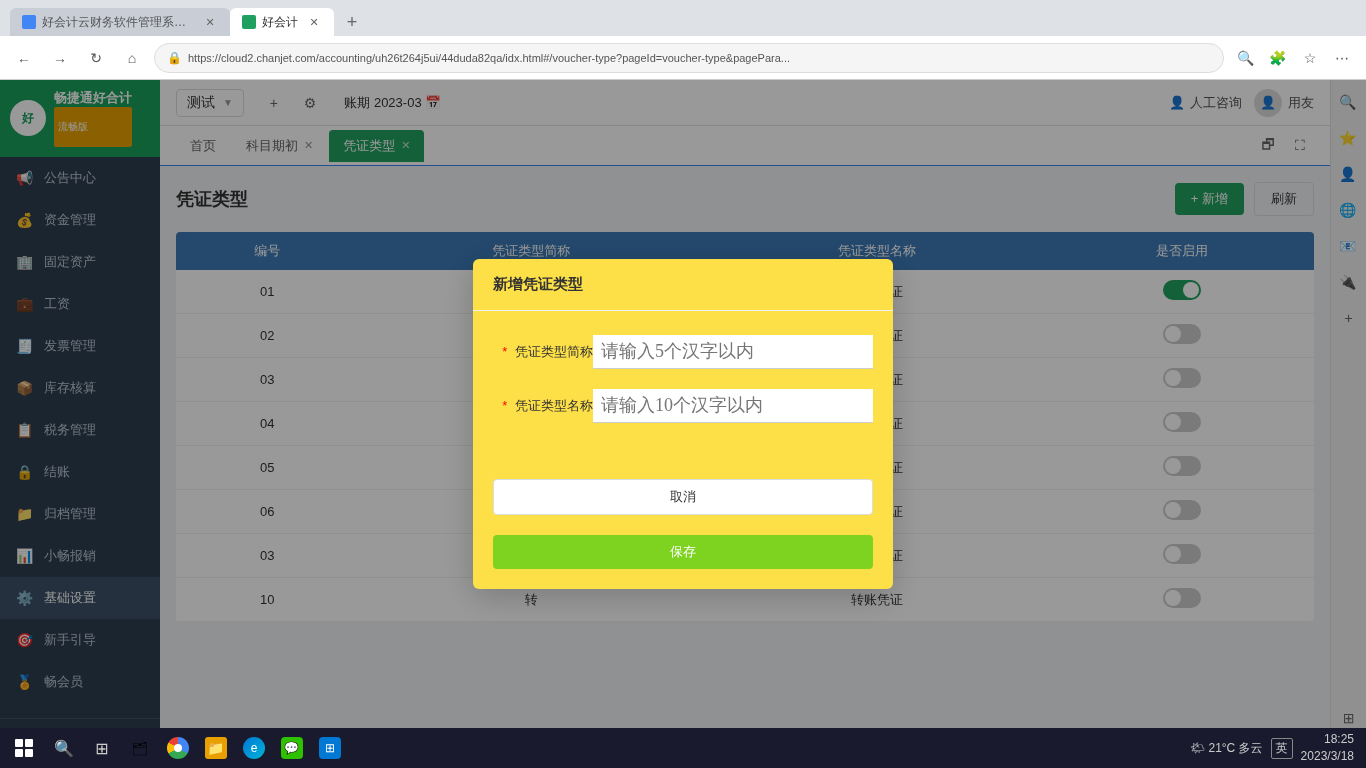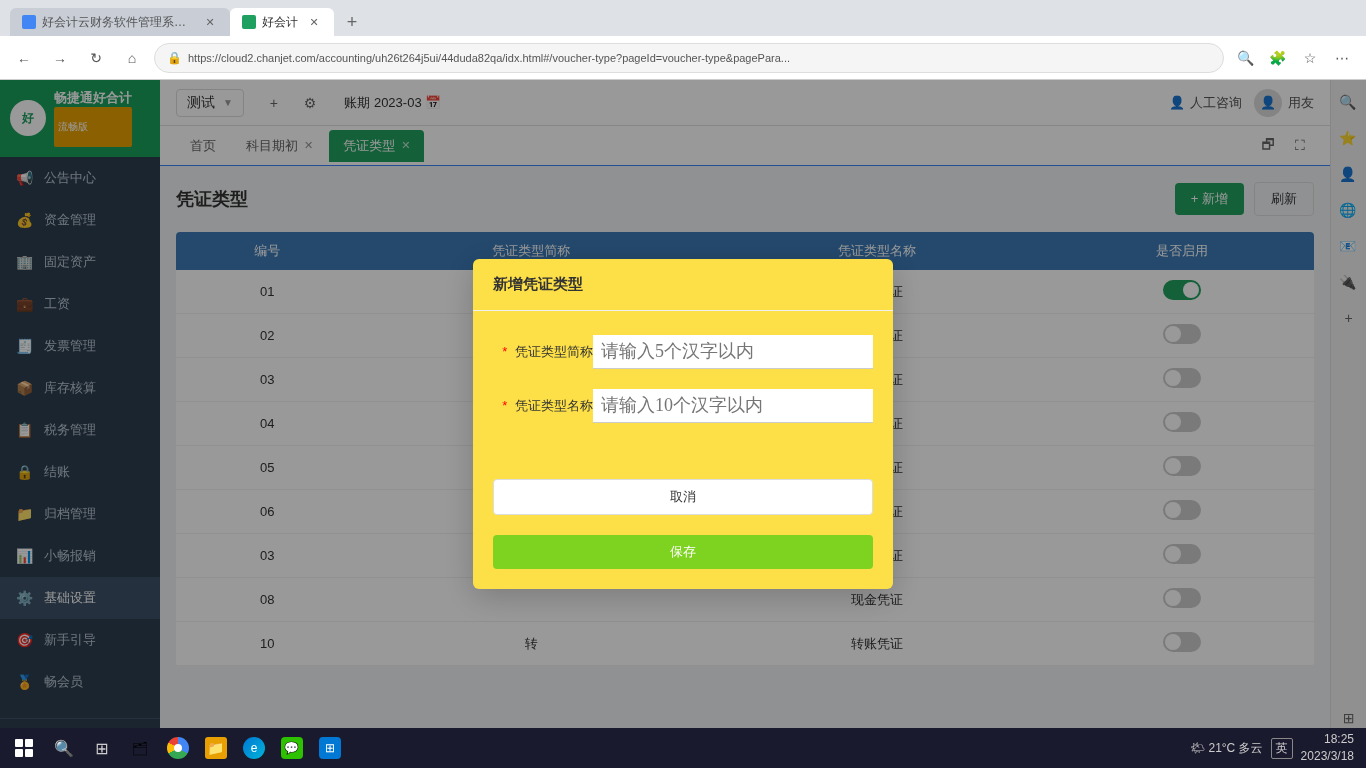--- a/index.html
+++ b/index.html
@@ -355,28 +355,20 @@
     </tr>
               <tr>
       <td>03</td>
       <td></td>
       <td>付款凭证</td>
       <td>
         <div class="toggle "></div>
       </td>
     </tr>
               <tr>
-      <td>08</td>
-      <td></td>
-      <td>现金凭证</td>
-      <td>
-        <div class="toggle "></div>
-      </td>
-    </tr>
-              <tr>
       <td>10</td>
       <td>转</td>
       <td>转账凭证</td>
       <td>
         <div class="toggle "></div>
       </td>
     </tr>
             </tbody>
         </table>
       </div>

